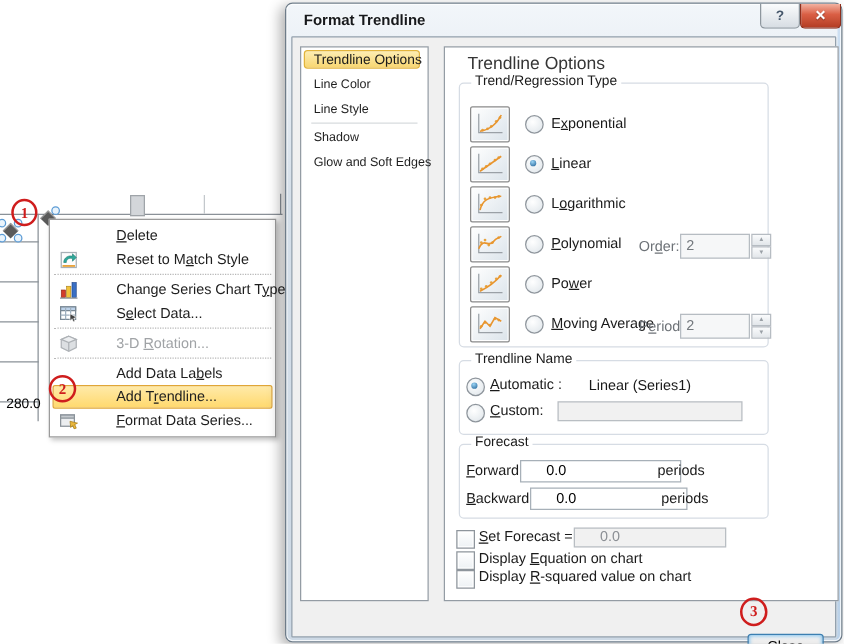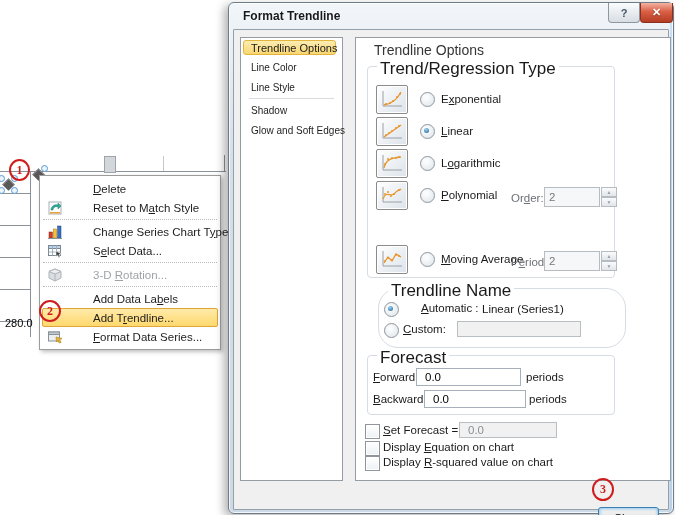--- a/index.html
+++ b/index.html
@@ -63,40 +63,40 @@
            background:linear-gradient(#fdedb3,#f8d671);border:1px solid #e2b43c;border-radius:3px;
            font-size:11px;display:flex;align-items:center;padding-left:7px;box-sizing:border-box;
            white-space:nowrap;}
   .nav-sep{position:absolute;left:8px;width:85px;height:1px;background:#d8dbde;}
 
   
   .panel{position:absolute;left:121px;top:7px;width:314px;height:442px;background:#fff;
          border:1px solid #949ca4;overflow:hidden;}
   .p-header{position:absolute;left:18px;top:4px;font-size:14px;color:#353535;}
   .group{position:absolute;border:1px solid #d6dce4;border-radius:4px;}
-  .group-label{position:absolute;top:-8px;left:9px;background:#fff;padding:0 3px;font-size:17px;
+  .group-label{position:absolute;top:-8px;left:9px;background:#fff;padding:0 3px;font-size:11px;
                color:#1a1a1a;white-space:nowrap;}
   .trow{position:absolute;left:8px;display:flex;align-items:center;height:28px;}
   .icon-btn{width:30px;height:27px;border:1px solid #8b8b8b;border-radius:2px;
             background:linear-gradient(135deg,#ffffff,#dbe3ea);
             box-shadow:inset 0 0 0 1px #fff;display:flex;align-items:center;justify-content:center;
             margin-right:12px;}
   .radio{position:relative;width:13px;height:13px;border-radius:50%;border:1px solid #8e959c;
          background:radial-gradient(circle at 40% 35%,#ffffff,#dde4e9);margin-right:6px;flex:0 0 13px;}
   .radio.checked::after{content:"";position:absolute;left:3px;top:3px;width:5px;height:5px;
          border-radius:50%;background:radial-gradient(circle at 40% 30%,#9bd4f5,#1f5f93);}
   .opt-label{font-size:11.5px;white-space:nowrap;}
   .sub-label{position:absolute;font-size:11.5px;color:#6d7277;white-space:nowrap;}
   .spin-wrap{position:absolute;display:flex;height:20px;}
   .spin-field{width:46px;height:18px;border:1px solid #b6bcc2;background:#f6f7f8;color:#74797e;
               font-size:11.5px;padding:0 4px;font-family:"Liberation Sans",sans-serif;}
   .spinner{width:16px;display:flex;flex-direction:column;margin-left:1px;}
   .spin-btn{flex:1;border:1px solid #b6bcc2;background:linear-gradient(#fafbfc,#e2e6ea);
             font-size:5px;color:#9aa0a6;display:flex;align-items:center;justify-content:center;}
-  .txt{border:1px solid #a7b0b8;background:#fff;font-size:11.5px;padding:0 8px;color:#000;
+  .txt{border:1px solid #a7b0b8;background:#fff;font-size:11.5px;padding:0 20px;color:#000;
        font-family:"Liberation Sans",sans-serif;}
   .txt:disabled,.txt.dis{background:#f1f1f1;color:#8b8f94;border-color:#b9bec3;}
   .checkbox{position:absolute;width:13px;height:13px;border:1px solid #8e959c;
             background:linear-gradient(#ffffff,#edf1f4);box-shadow:inset 0 0 0 1px #fff;}
   .chk-label{position:absolute;font-size:11.5px;white-space:nowrap;}
   .val-label{position:absolute;font-size:11.5px;white-space:nowrap;}
 
   .close-btn{position:absolute;left:364px;top:477px;width:61px;height:22px;border-radius:3px;
              border:1px solid #3c7fb1;background:linear-gradient(#f4f4f4,#e8e8e8 45%,#d4d4d4);
              box-shadow:inset 0 0 3px 1px #8cc6ee;font-size:11.5px;color:#000;
@@ -298,20 +298,35 @@
           </div>
           <span class="sub-label" style="left:143px;top:125px;"><span>Or</span><span class="k">d</span><span>er:</span></span>
           <div class="spin-wrap" style="left:176px;top:120px;">
             <input class="spin-field" disabled="" value="2" style="">
             <span class="spinner">
               <span class="spin-btn">▲</span>
               <span class="spin-btn">▼</span>
             </span>
           </div>
 
+          <div class="trow" style="top:146px;">
+            <span class="icon-btn">
+              <svg width="24" height="20" viewBox="0 0 24 20">
+                  <path d="M3 2 V17 H22" fill="none" stroke="#9aa0a6"></path>
+                  <circle cx="5" cy="14" r="1.1" fill="#e8a33d"></circle>
+                  <circle cx="9" cy="12" r="1.1" fill="#e8a33d"></circle>
+                  <circle cx="13" cy="9" r="1.1" fill="#e8a33d"></circle>
+                  <circle cx="17" cy="6" r="1.1" fill="#e8a33d"></circle>
+                  <circle cx="20" cy="4" r="1.1" fill="#e8a33d"></circle>
+                  <path d="M4 16 C10 13 16 9 21 3" fill="none" stroke="#e8952f" stroke-width="1.3"></path>
+                </svg>
+            </span>
+            <span class="radio"></span>
+            <span class="opt-label"><span>Po</span><span class="k">w</span><span>er</span></span>
+          </div>
 
           <div class="trow" style="top:178px;">
             <span class="icon-btn">
               <svg width="24" height="20" viewBox="0 0 24 20">
                   <path d="M3 2 V17 H22" fill="none" stroke="#9aa0a6"></path>
                   <circle cx="5" cy="12" r="1.1" fill="#e8a33d"></circle>
                   <circle cx="8" cy="9" r="1.1" fill="#e8a33d"></circle>
                   <circle cx="12" cy="11" r="1.1" fill="#e8a33d"></circle>
                   <circle cx="16" cy="6" r="1.1" fill="#e8a33d"></circle>
                   <circle cx="19" cy="7" r="1.1" fill="#e8a33d"></circle>
@@ -324,24 +339,24 @@
           <span class="sub-label" style="left:143px;top:189px;"><span>P</span><span class="k">e</span><span>riod:</span></span>
           <div class="spin-wrap" style="left:176px;top:184px;">
             <input class="spin-field" disabled="" value="2" style="">
             <span class="spinner">
               <span class="spin-btn">▲</span>
               <span class="spin-btn">▼</span>
             </span>
           </div>
         </div>
 
-        <div class="group" style="left:22px;top:250px;width:246px;height:58px;border-radius:20px;">
+        <div class="group" style="left:11px;top:250px;width:246px;height:58px;">
           <div class="group-label">Trendline Name</div>
           <span class="radio checked" style="position:absolute;left:5px;top:13px;"></span>
-          <span class="chk-label" style="left:24px;top:13px;margin-left:18px;"><span></span><span class="k">A</span><span>utomatic :</span></span>
+          <span class="chk-label" style="left:24px;top:13px;"><span></span><span class="k">A</span><span>utomatic :</span></span>
           <span class="val-label" style="left:103px;top:14px;">Linear (Series1)</span>
           <span class="radio" style="position:absolute;left:5px;top:34px;"></span>
           <span class="chk-label" style="left:24px;top:34px;"><span></span><span class="k">C</span><span>ustom:</span></span>
           <input class="txt dis" disabled="" style="position: absolute; left: 78px; top: 32px; width: 106px; height: 14px;" value="">
         </div>
 
         <div class="group" style="left:11px;top:317px;width:246px;height:58px;">
           <div class="group-label">Forecast</div>
           <span class="chk-label" style="left:5px;top:15px;"><span></span><span class="k">F</span><span>orward:</span></span>
           <input class="txt" style="position: absolute; left: 48px; top: 12px; width: 87px; height: 16px;" value="0.0">

